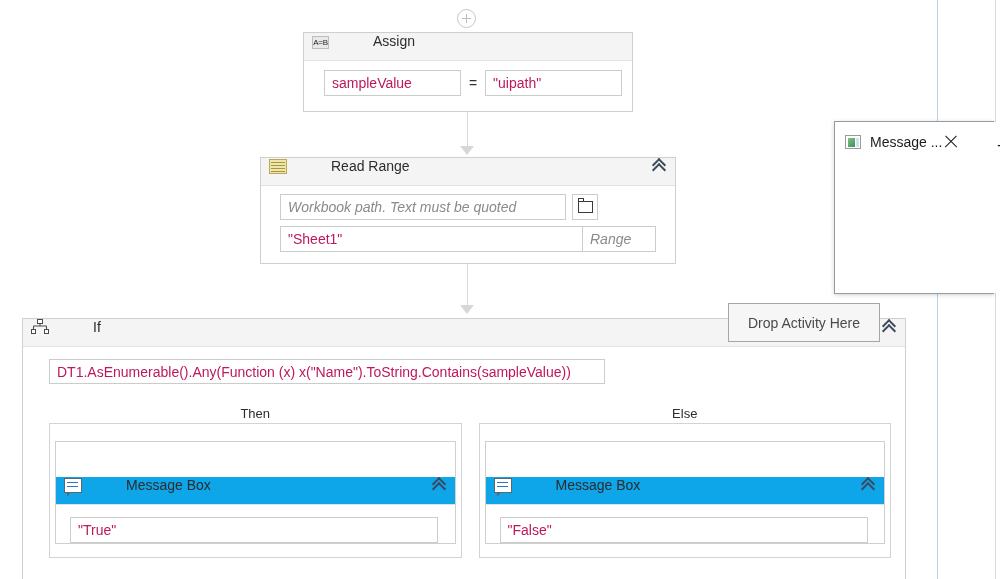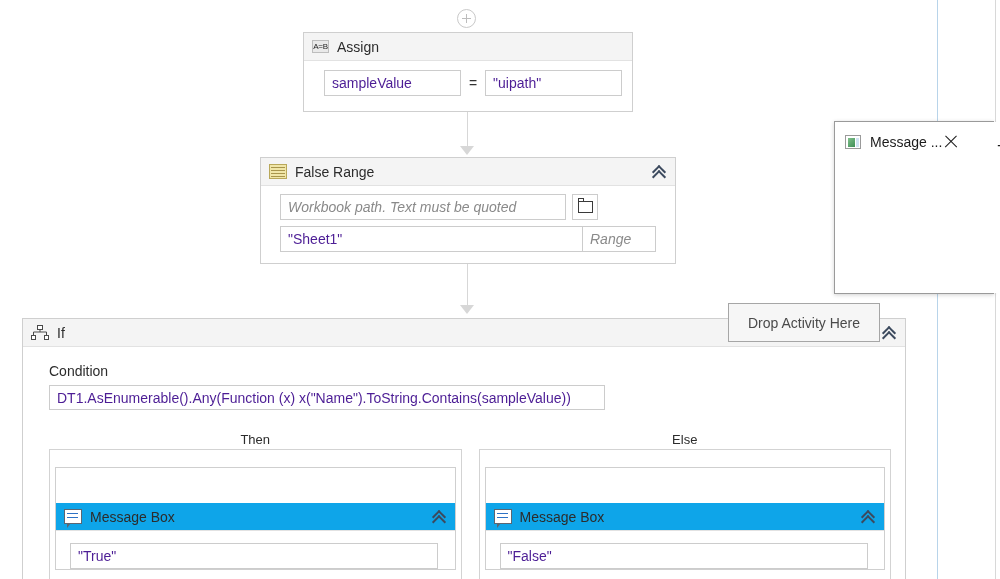--- a/index.html
+++ b/index.html
@@ -69,26 +69,27 @@
 
   
   .activity {
     position: absolute;
     background: #ffffff;
     border: 1px solid #cfcfcf;
     box-sizing: border-box;
   }
   .activity-header {
     display: flex;
-    align-items: center;
+    align-items: flex-end;
     height: 28px;
     background: #f4f4f4;
     border-bottom: 1px solid #e2e2e2;
-    padding: 0 6px 0 8px;
-    box-sizing: border-box;
+    padding: 0 6px 11px 8px;
+    box-sizing: border-box;
+    gap: 36px;
   }
   .activity-header.plain {
     background: #0ea5e9;
     margin-top: 35px;
   }
   .activity-title {
     font-size: 14px;
     color: #2c2c2c;
     margin-left: 8px;
     white-space: nowrap;
@@ -122,21 +123,21 @@
   
   .field {
     height: 26px;
     border: 1px solid #cccccc;
     background: #ffffff;
     box-sizing: border-box;
     display: flex;
     align-items: center;
     padding: 0 7px;
     font-size: 14px;
-    color: #4c1d95;
+    color: #be185d;
     overflow: hidden;
     white-space: nowrap;
   }
   .field.placeholder {
     color: #8a8a8a;
     font-style: italic;
   }
   .row {
     display: flex;
     align-items: center;
@@ -419,21 +420,21 @@
         <div class="field" style="width:142px;">sampleValue</div>
         <span class="assign-eq">=</span>
         <div class="field" style="width:142px;">"uipath"</div>
       </div>
     </div>
   </div>
 
   <div class="activity" id="readrange">
     <div class="activity-header">
       <span class="icon-sheet"></span>
-      <span class="activity-title">False Range</span>
+      <span class="activity-title">Read Range</span>
       <span class="chevron-up"></span>
     </div>
     <div class="activity-body">
       <div class="row" style="padding-left:9px;">
         <div class="field placeholder" style="width:286px;">Workbook path. Text must be quoted</div>
         <div class="browse-btn">
           <span class="folder-glyph"></span>
         </div>
       </div>
       <div class="row" style="padding-left:9px; margin-top:6px; gap:0;">
@@ -450,21 +451,20 @@
           <rect x="6.5" y="0.5" width="5" height="4" fill="#ffffff" stroke="#4a4a4a"></rect>
           <path d="M9 4.5 L9 7 M2.5 7 L15.5 7 M2.5 7 L2.5 10 M15.5 7 L15.5 10" stroke="#4a4a4a" fill="none"></path>
           <rect x="0.5" y="10.5" width="4" height="4" fill="#ffffff" stroke="#4a4a4a"></rect>
           <rect x="13.5" y="10.5" width="4" height="4" fill="#ffffff" stroke="#4a4a4a"></rect>
         </svg>
       </span>
       <span class="activity-title">If</span>
       <span class="chevron-up"></span>
     </div>
     <div class="activity-body">
-      <div class="cond-label">Condition</div>
       <div class="field cond-field">DT1.AsEnumerable().Any(Function (x) x("Name").ToString.Contains(sampleValue))</div>
 
       <div class="branches">
 
         <div class="branch">
           <div class="branch-label">Then</div>
           <div class="branch-box">
             <div class="msgbox">
               <div class="activity-header plain">
                 <span class="icon-msg"></span>

